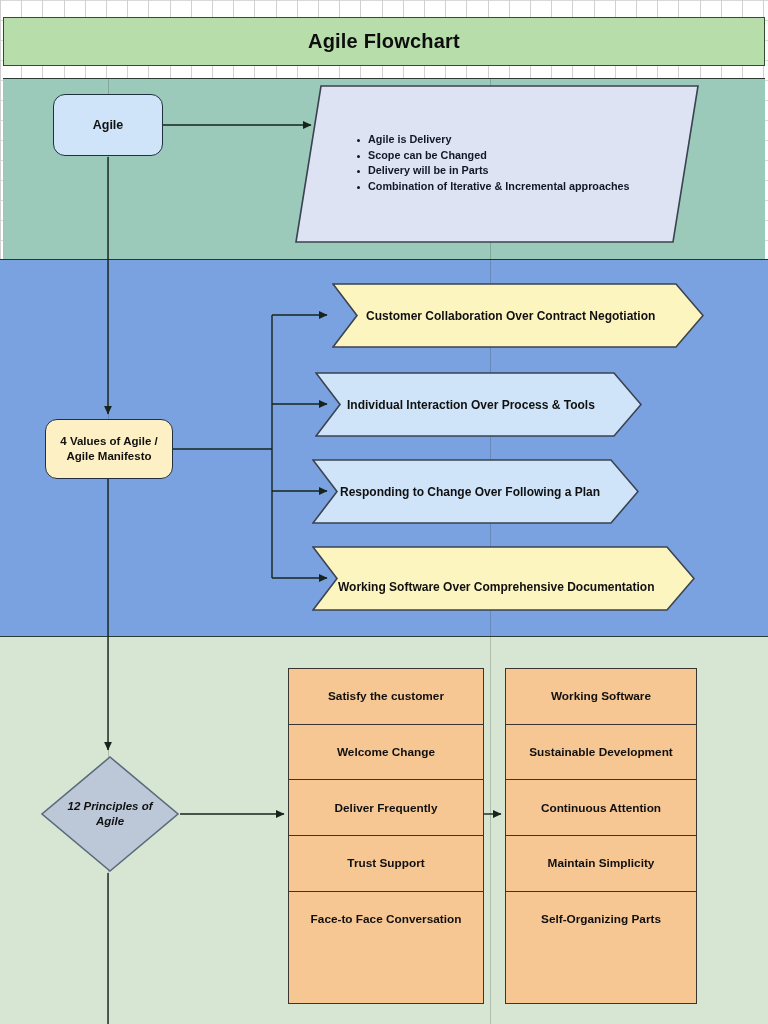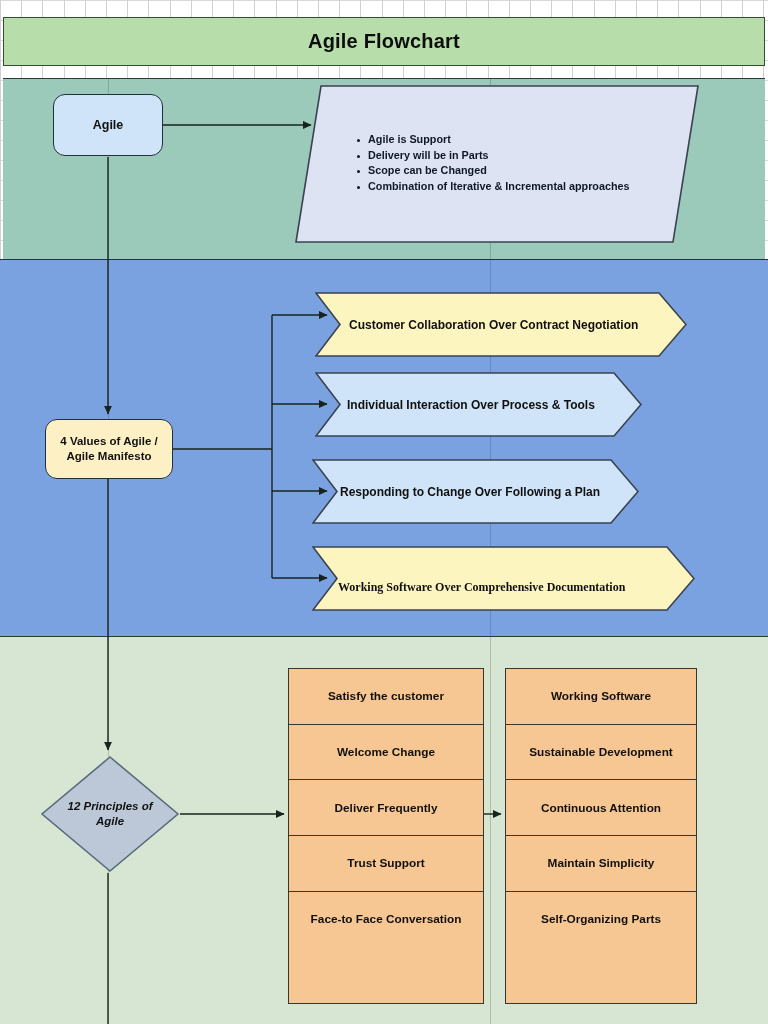--- a/index.html
+++ b/index.html
@@ -160,58 +160,58 @@
 
   <div id="agile-node" class="abs round-box">
     <div class="node-text">Agile</div>
   </div>
 
   <div id="para-wrap" class="abs">
     <svg id="para-svg" width="406" height="160" viewBox="0 0 406 160">
       <polygon points="27,2 404,2 379,158 2,158" fill="#dde3f2" stroke="#3b4250" stroke-width="1.6"></polygon>
     </svg>
     <ul id="para-list">
-      <li>Agile is Support</li>
+      <li>Agile is Delivery</li>
+      <li>Scope can be Changed</li>
       <li>Delivery will be in Parts</li>
-      <li>Scope can be Changed</li>
       <li>Combination of Iterative &amp; Incremental approaches</li>
     </ul>
   </div>
 
   <div id="values-node" class="abs round-box">
     <div class="node-text">
       <span>
         <span>4 Values of Agile /</span><br>
         <span>Agile Manifesto</span>
       </span>
     </div>
   </div>
 
-  <div class="chev-wrap" style="left:315px;top:283px;width:372px;height:65px;margin-top:9px;">
+  <div class="chev-wrap" style="left:332px;top:283px;width:372px;height:65px;">
     <svg width="372" height="65" viewBox="0 0 372 65">
       <polygon points="1,1 344,1 371,32.5 344,64 1,64 25,32.5" fill="#fcf5c0" stroke="#3b4250" stroke-width="1.6"></polygon>
     </svg>
     <div class="chev-label" style="left:34px;">Customer Collaboration Over Contract Negotiation</div>
   </div>
 
   <div class="chev-wrap" style="left:315px;top:372px;width:327px;height:65px;">
     <svg width="327" height="65" viewBox="0 0 327 65">
       <polygon points="1,1 299,1 326,32.5 299,64 1,64 25,32.5" fill="#cfe4f8" stroke="#3b4250" stroke-width="1.6"></polygon>
     </svg>
     <div class="chev-label" style="left:32px;">Individual Interaction Over Process &amp; Tools</div>
   </div>
 
   <div class="chev-wrap" style="left:312px;top:459px;width:327px;height:65px;">
     <svg width="327" height="65" viewBox="0 0 327 65">
       <polygon points="1,1 299,1 326,32.5 299,64 1,64 25,32.5" fill="#cfe4f8" stroke="#3b4250" stroke-width="1.6"></polygon>
     </svg>
     <div class="chev-label" style="left:28px;">Responding to Change Over Following a Plan</div>
   </div>
 
-  <div class="chev-wrap" style="left:312px;top:546px;width:383px;height:82px;font-family:Liberation Serif, serif;">
+  <div class="chev-wrap" style="left:312px;top:546px;width:383px;height:82px;">
     <svg width="383" height="65" viewBox="0 0 383 65">
       <polygon points="1,1 355,1 382,32.5 355,64 1,64 25,32.5" fill="#fcf5c0" stroke="#3b4250" stroke-width="1.6"></polygon>
     </svg>
     <div class="chev-label" style="left:26px;">Working Software Over Comprehensive Documentation</div>
   </div>
 
   <div id="diamond-wrap" class="abs">
     <svg width="140" height="118" viewBox="0 0 140 118">
       <polygon points="70,2 138,59 70,116 2,59" fill="#bcc8d8" stroke="#5a6b7d" stroke-width="1.6"></polygon>
     </svg>

